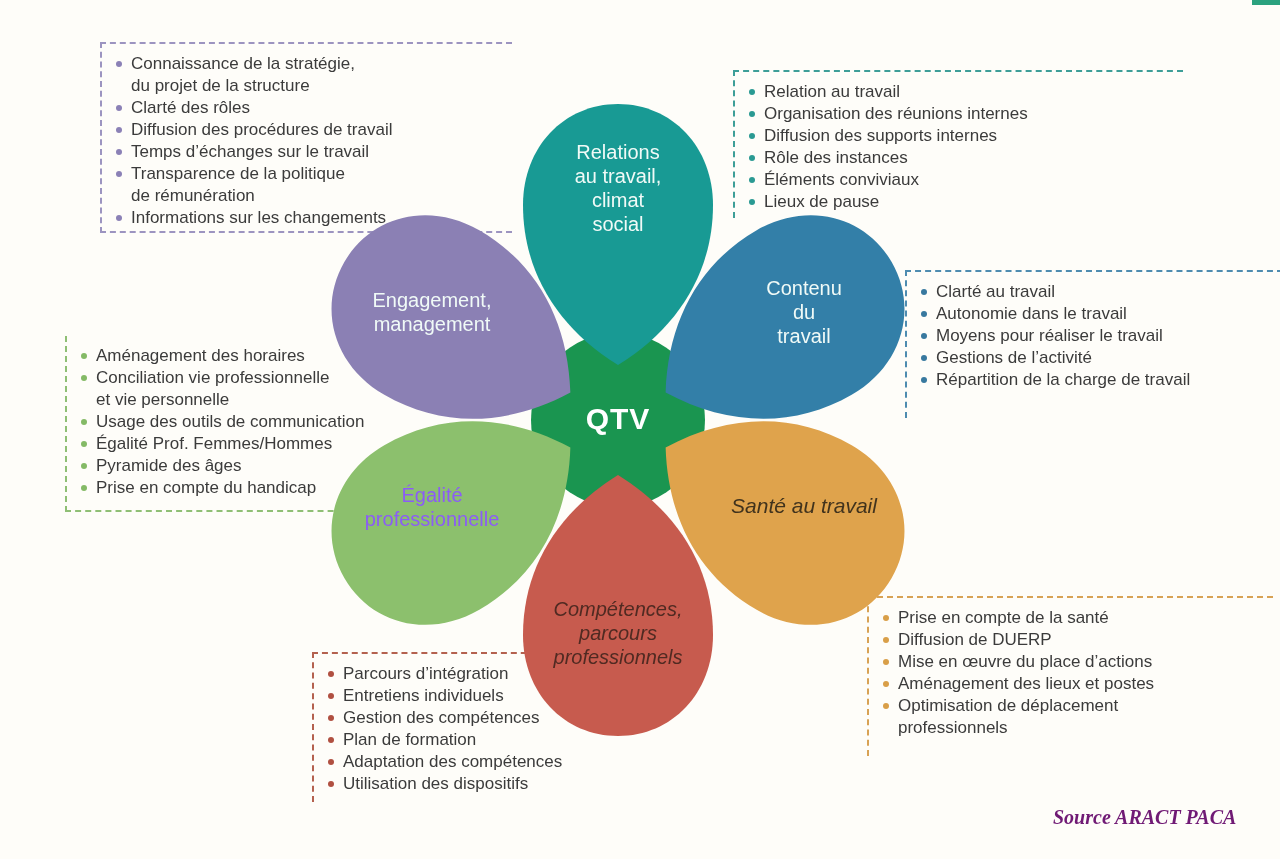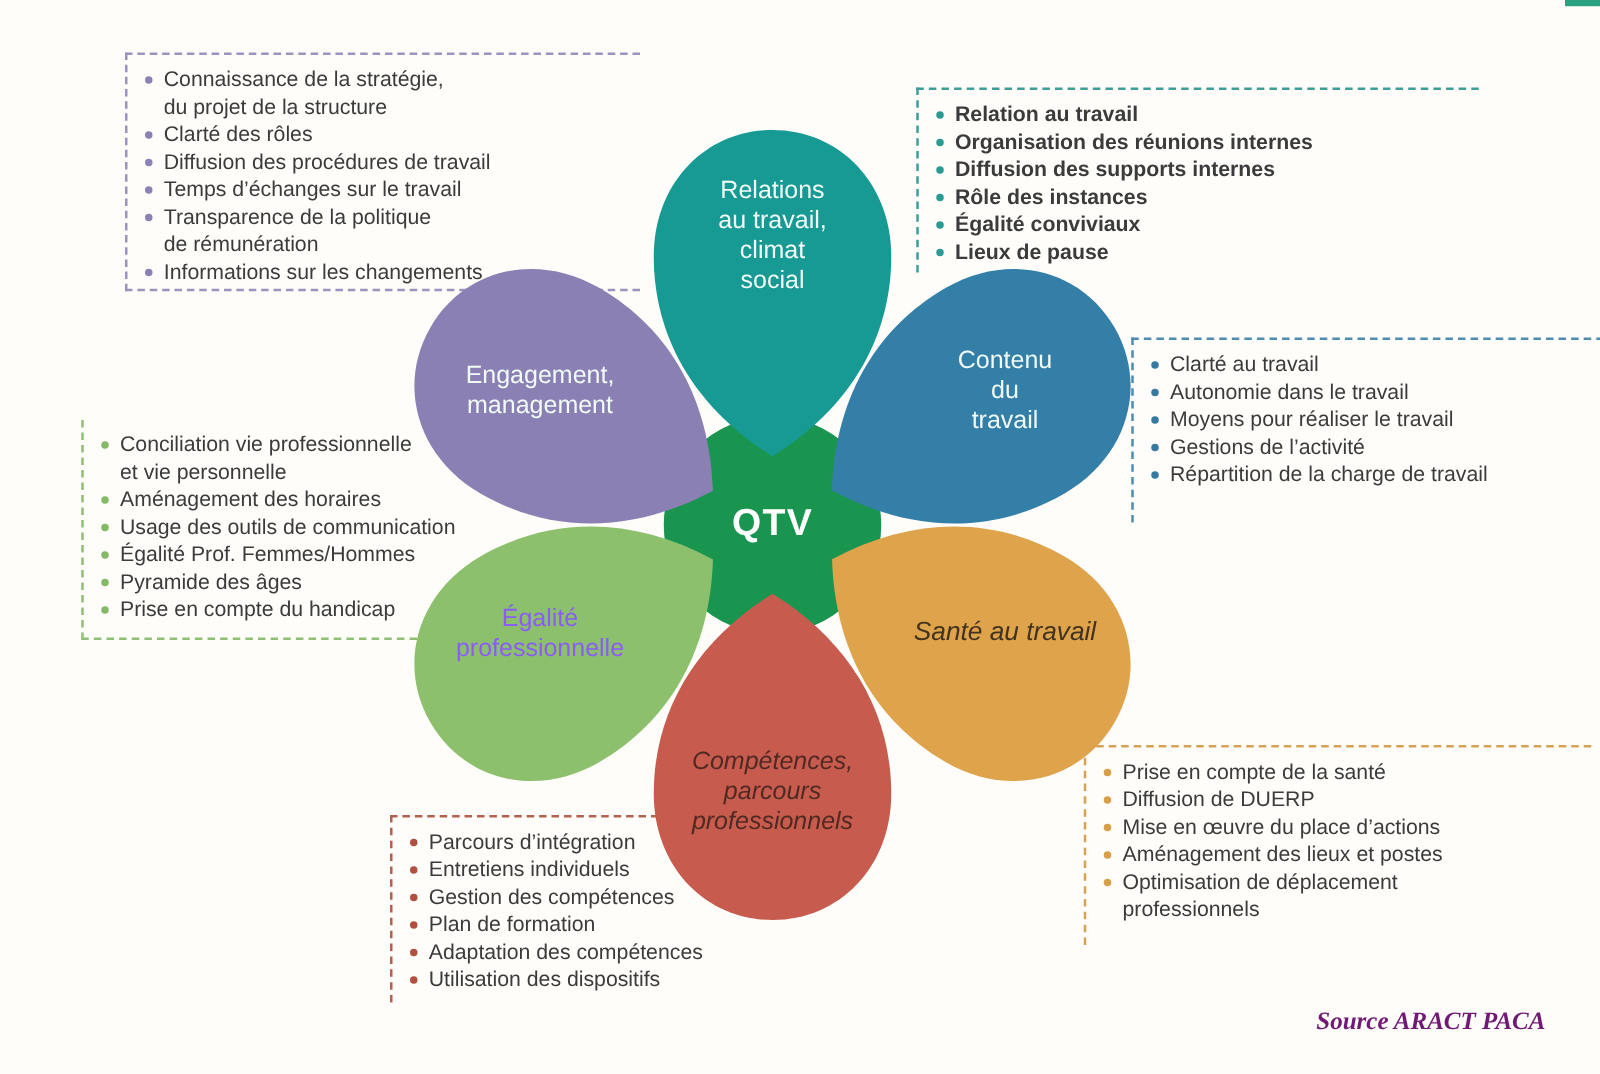--- a/index.html
+++ b/index.html
@@ -29,21 +29,21 @@
   .bbox ul{margin:0;padding:9px 4px 9px 14px;list-style:none;}
   .bbox li{display:flex;gap:9px;font-size:17px;line-height:22px;color:#3b3b3b;}
   .bbox .dot{flex:0 0 auto;width:6px;height:6px;border-radius:50%;margin-top:8px;}
   .bbox .txt{white-space:pre-line;}
 
   .box-engagement{left:100px;top:42px;width:412px;height:191px;
     border:2px dashed #9c94c0;border-right:none;}
   .box-engagement .dot{background:#8b81b6;}
 
   .box-relations{left:733px;top:70px;width:450px;height:148px;
-    border:2px dashed #3d9e98;border-right:none;border-bottom:none;font-weight:bold;}
+    border:2px dashed #3d9e98;border-right:none;border-bottom:none;}
   .box-relations .dot{background:#2a9a93;}
 
   .box-contenu{left:905px;top:270px;width:378px;height:148px;
     border:2px dashed #4e8cb0;border-right:none;border-bottom:none;}
   .box-contenu .dot{background:#38799f;}
 
   .box-sante{left:867px;top:596px;width:406px;height:160px;
     border:2px dashed #d8a254;border-right:none;border-bottom:none;}
   .box-sante .dot{background:#d99f48;}
 
@@ -122,21 +122,21 @@
       <li>
           <span class="dot"></span>
           <span class="txt">Diffusion des supports internes</span>
         </li>
       <li>
           <span class="dot"></span>
           <span class="txt">Rôle des instances</span>
         </li>
       <li>
           <span class="dot"></span>
-          <span class="txt">Égalité conviviaux</span>
+          <span class="txt">Éléments conviviaux</span>
         </li>
       <li>
           <span class="dot"></span>
           <span class="txt">Lieux de pause</span>
         </li>
     </ul>
   </div>
 
   <div class="bbox box-contenu">
     <ul>
@@ -217,26 +217,26 @@
           <span class="dot"></span>
           <span class="txt">Utilisation des dispositifs</span>
         </li>
     </ul>
   </div>
 
   <div class="bbox box-egalite">
     <ul>
       <li>
           <span class="dot"></span>
+          <span class="txt">Aménagement des horaires</span>
+        </li>
+      <li>
+          <span class="dot"></span>
           <span class="txt">Conciliation vie professionnelle
 et vie personnelle</span>
-        </li>
-      <li>
-          <span class="dot"></span>
-          <span class="txt">Aménagement des horaires</span>
         </li>
       <li>
           <span class="dot"></span>
           <span class="txt">Usage des outils de communication</span>
         </li>
       <li>
           <span class="dot"></span>
           <span class="txt">Égalité Prof. Femmes/Hommes</span>
         </li>
       <li>

